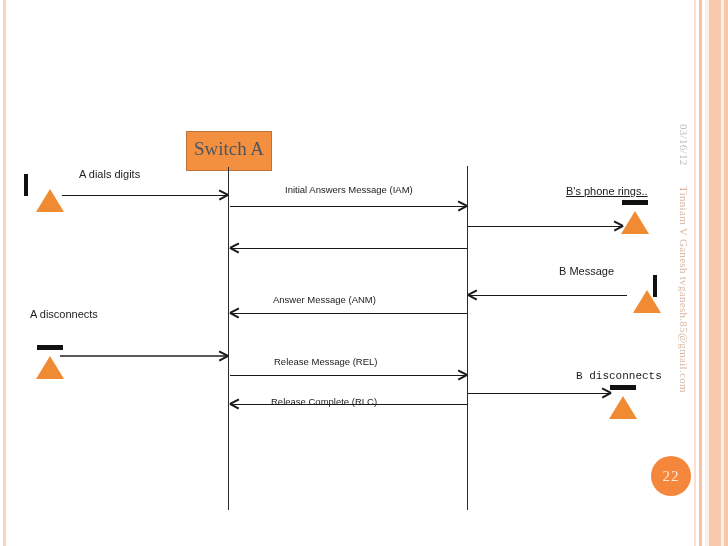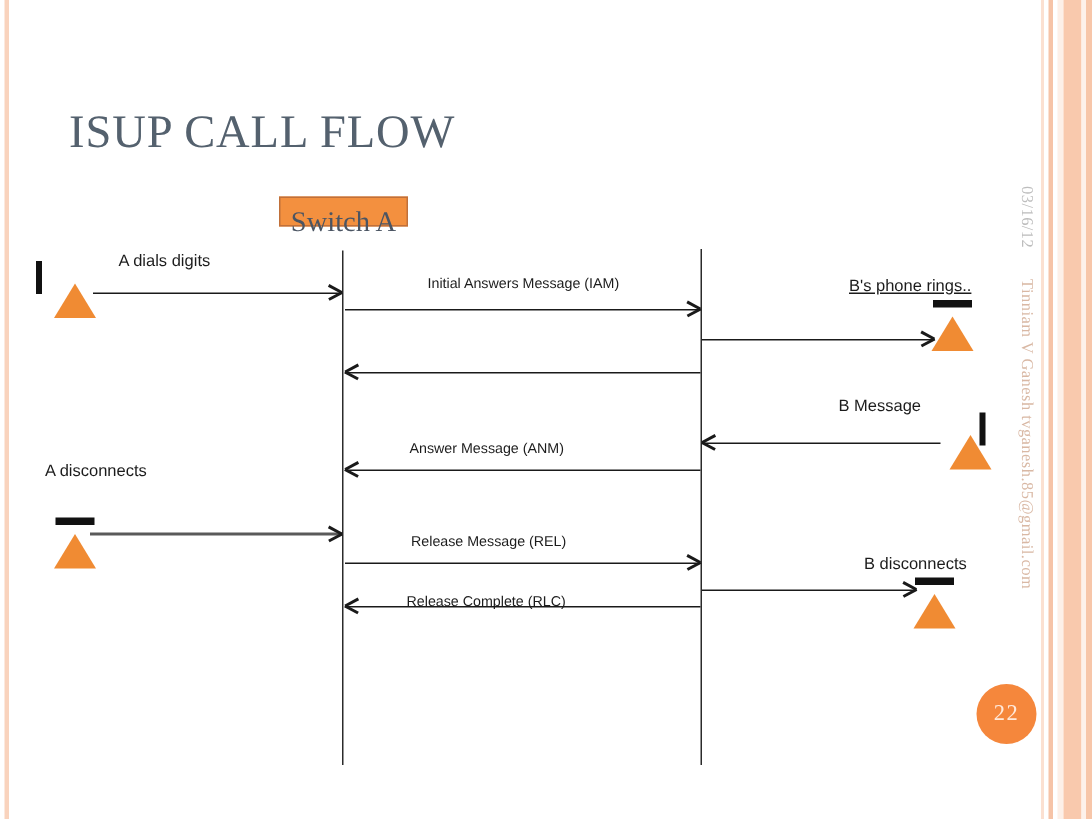--- a/index.html
+++ b/index.html
@@ -46,21 +46,21 @@
 
   
   .switch-box {
     position: absolute;
     box-sizing: border-box;
     font-family: "Liberation Serif", serif;
     font-size: 19px;
     color: #4b5563;
     text-align: center;
     line-height: 34px;
-    height: 20px;
+    height: 40px;
   }
   #switch-a-box {
     left: 186px;
     top: 131px;
     width: 86px;
     background: #f3903f;
     border: 1px solid #c0703a;
   }
   #switch-b-box {
     left: 422px;
@@ -190,21 +190,20 @@
 <div id="slide">
 
   <div class="edge-stripe stripe-left-1"></div>
   <div class="edge-stripe stripe-right-1"></div>
   <div class="edge-stripe stripe-right-2"></div>
   <div class="edge-stripe stripe-right-3"></div>
   <div class="edge-stripe stripe-right-4"></div>
   <div class="edge-stripe stripe-right-5"></div>
   <div class="edge-stripe stripe-right-6"></div>
 
-  <div id="slide-title">ISUP CALL FLOW</div>
 
   <div id="switch-a-box" class="switch-box">
     <span>Switch A</span>
   </div>
 
   <div id="lifeline-a" class="lifeline"></div>
   <div id="lifeline-b" class="lifeline"></div>
 
   <div class="actor-label" style="left:79px; top:168px;">A dials digits</div>
   <div class="phone" style="left:30px; top:178px;">
@@ -246,21 +245,21 @@
     <div class="handset-flat"></div>
     <div class="body"></div>
   </div>
   <div class="msg-line thick" style="left:60px; top:355px; width:168px;"></div>
   <div class="arrowhead right" style="left:228px; top:356px;"></div>
 
   <div class="msg-label" style="left:274px; top:356px;">Release Message (REL)</div>
   <div class="msg-line" style="left:230px; top:375px; width:237px;"></div>
   <div class="arrowhead right" style="left:467px; top:375px;"></div>
 
-  <div class="actor-label" style="left:576px; top:370px;">B disconnects</div>
+  <div class="actor-label" style="left:576px; top:370px;font-family:Liberation Mono, monospace;">B disconnects</div>
   <div class="phone" style="left:603px; top:385px;">
     <div class="handset-flat"></div>
     <div class="body"></div>
   </div>
   <div class="msg-line" style="left:468px; top:393px; width:143px;"></div>
   <div class="arrowhead right" style="left:611px; top:393px;"></div>
 
   <div class="msg-label" style="left:271px; top:396px;">Release Complete  (RLC)</div>
   <div class="msg-line" style="left:230px; top:404px; width:237px;"></div>
   <div class="arrowhead left" style="left:230px; top:404px;"></div>

